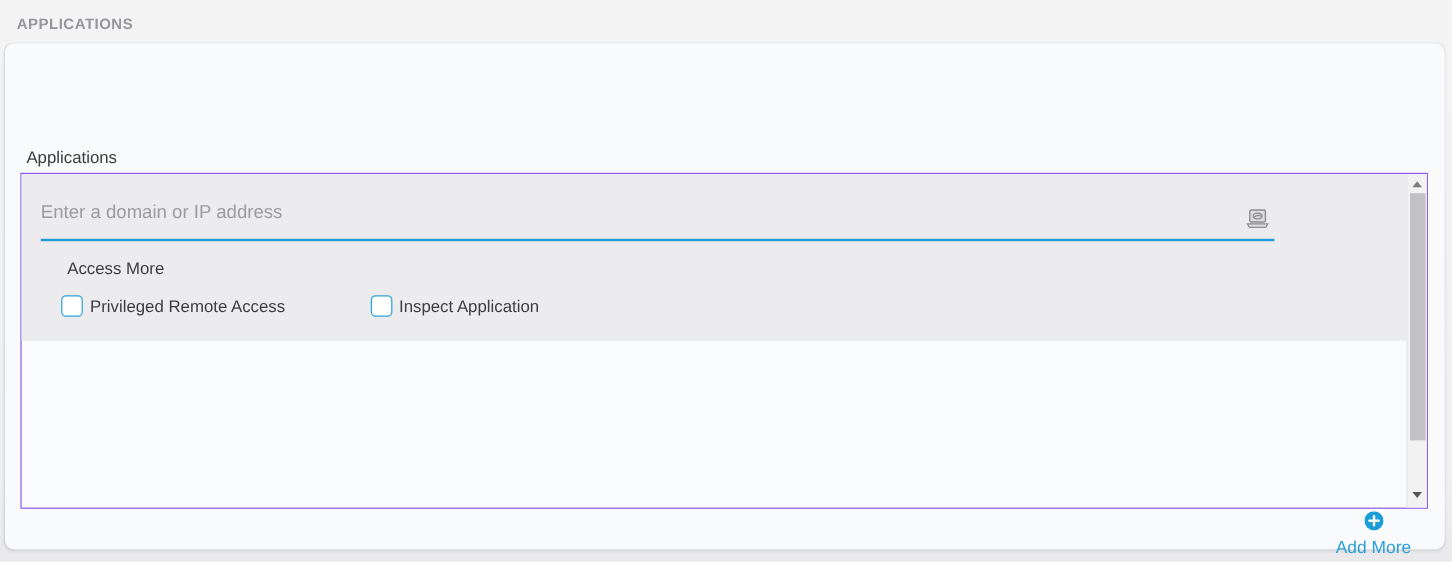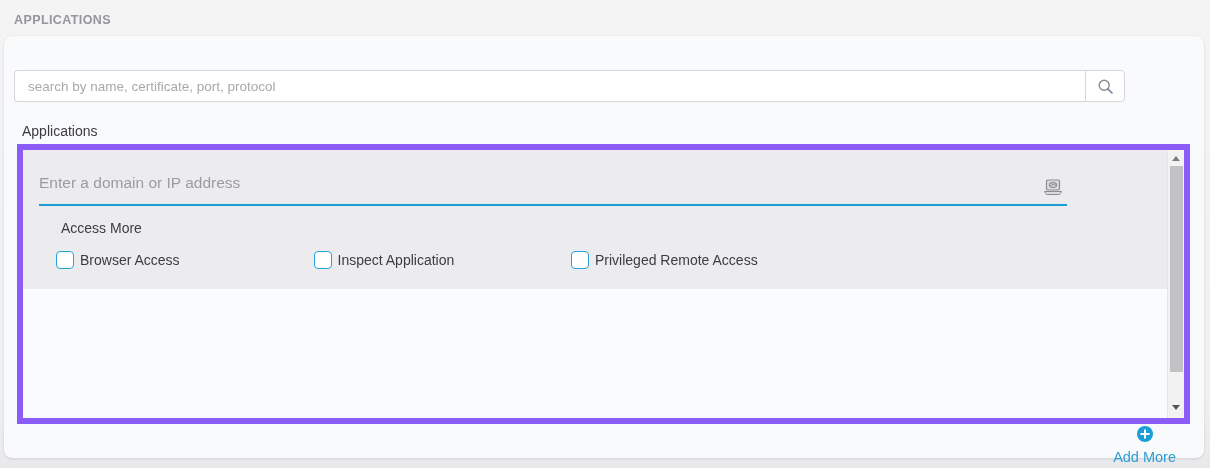--- a/index.html
+++ b/index.html
@@ -41,21 +41,21 @@
     display:flex; align-items:center; justify-content:center;
   }
   
   .apps-label {
     position:absolute; left:18px; top:87px;
     font-size:14px; color:#3b3b40;
   }
   
   .panel {
     position:absolute; left:13px; top:108px; width:1173px; height:280px;
-    border:6px solid #8b5cf6; background:#fafbfc;
+    border:1px solid #8b5cf6; background:#fafbfc;
   }
   .app-row {
     position:absolute; left:0; top:0; right:17px; height:139px;
     background:#ececee;
   }
   .domain-wrap {
     position:absolute; left:16px; top:16px; width:1028px; height:40px;
     border-bottom:2px solid #1b9ed8;
   }
   .domain-input {
@@ -108,31 +108,20 @@
   }
   .plus-circle { width:16px; height:16px; display:block; }
 </style>
 </head>
 <body>
 
 <div class="page-title">APPLICATIONS</div>
 
 <div class="card">
 
-  <div class="search-wrap">
-    <input class="search-input" type="text" placeholder="search by name, certificate, port, protocol" style="">
-    <button class="search-btn">
-      <span style="display:flex">
-        <svg width="17" height="17" viewBox="0 0 17 17">
-          <circle cx="7.2" cy="7.2" r="5" fill="none" stroke="#8a8a90" stroke-width="1.4"></circle>
-          <line x1="11" y1="11" x2="15" y2="15" stroke="#6a7a9a" stroke-width="1.6" stroke-linecap="round"></line>
-        </svg>
-      </span>
-    </button>
-  </div>
 
   <div class="apps-label">Applications</div>
 
   <div class="panel">
 
     <div class="app-row">
 
       <div class="domain-wrap">
         <input class="domain-input" type="text" placeholder="Enter a domain or IP address" style="">
         <span class="domain-icon">
@@ -143,29 +132,25 @@
             <path d="M1.5 12.5 h17 l-1.2 2.2 a1.4 1.4 0 0 1 -1.2 .8 h-12.2 a1.4 1.4 0 0 1 -1.2 -.8 z" fill="#dcdcde" stroke="#8d8d92" stroke-width="1"></path>
           </svg>
         </span>
       </div>
 
       <div class="access-type-label">Access More</div>
 
       <div class="cb-row">
         <label class="cb-item">
           <span class="cb-box"></span>
-          <span class="cb-label">Browser Access</span>
+          <span class="cb-label">Privileged Remote Access</span>
         </label>
         <label class="cb-item">
           <span class="cb-box"></span>
           <span class="cb-label">Inspect Application</span>
-        </label>
-        <label class="cb-item">
-          <span class="cb-box"></span>
-          <span class="cb-label">Privileged Remote Access</span>
         </label>
       </div>
 
     </div>
 
     <div class="scrollbar">
       <span class="sb-arrow sb-up"></span>
       <span class="sb-thumb"></span>
       <span class="sb-arrow sb-down"></span>
     </div>

